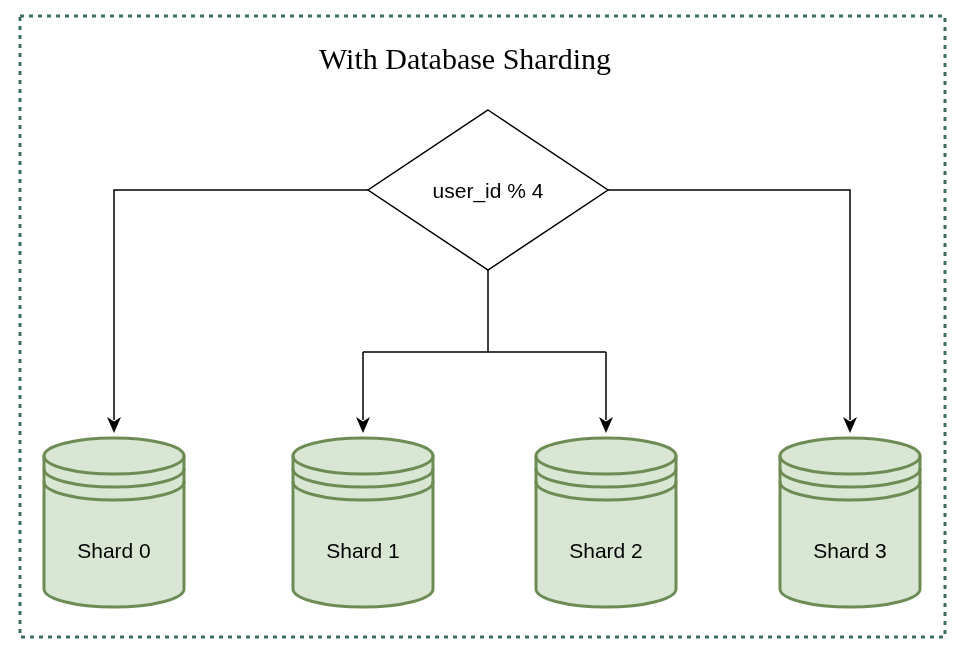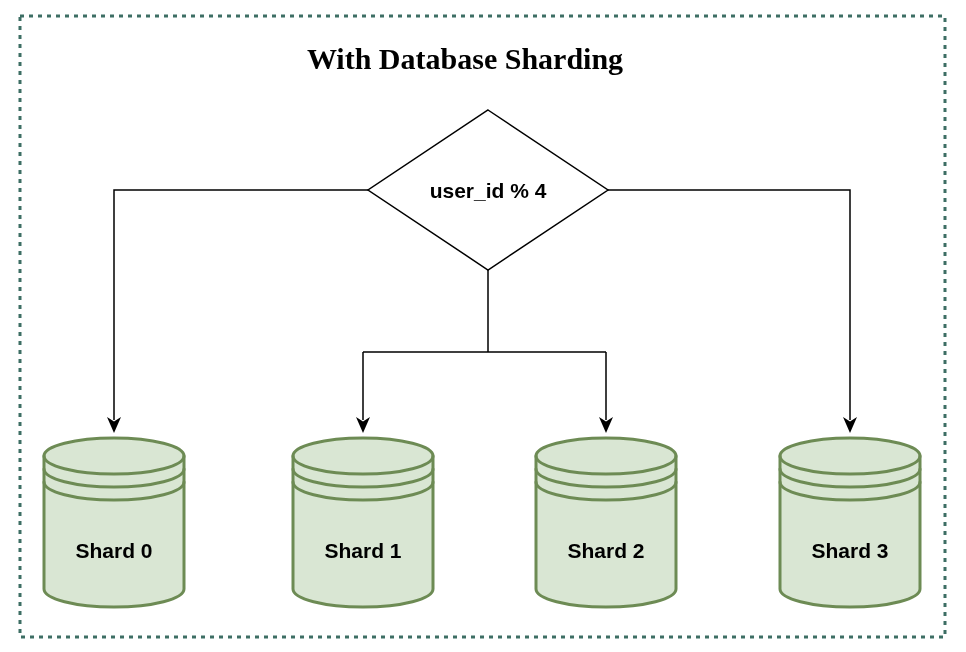--- a/index.html
+++ b/index.html
@@ -6,21 +6,20 @@
     margin: 0;
     padding: 0;
     background: #ffffff;
   }
   .stage {
     position: relative;
     width: 966px;
     height: 652px;
     background: #737373;
     overflow: hidden;
-    font-weight: bold;
   }
   svg { display: block; }
   .title-text {
     font-family: "Liberation Serif", "DejaVu Serif", serif;
     font-size: 30px;
     text-anchor: middle;
   }
   .node-label {
     font-family: "Liberation Sans", "DejaVu Sans", sans-serif;
     font-size: 21px;

